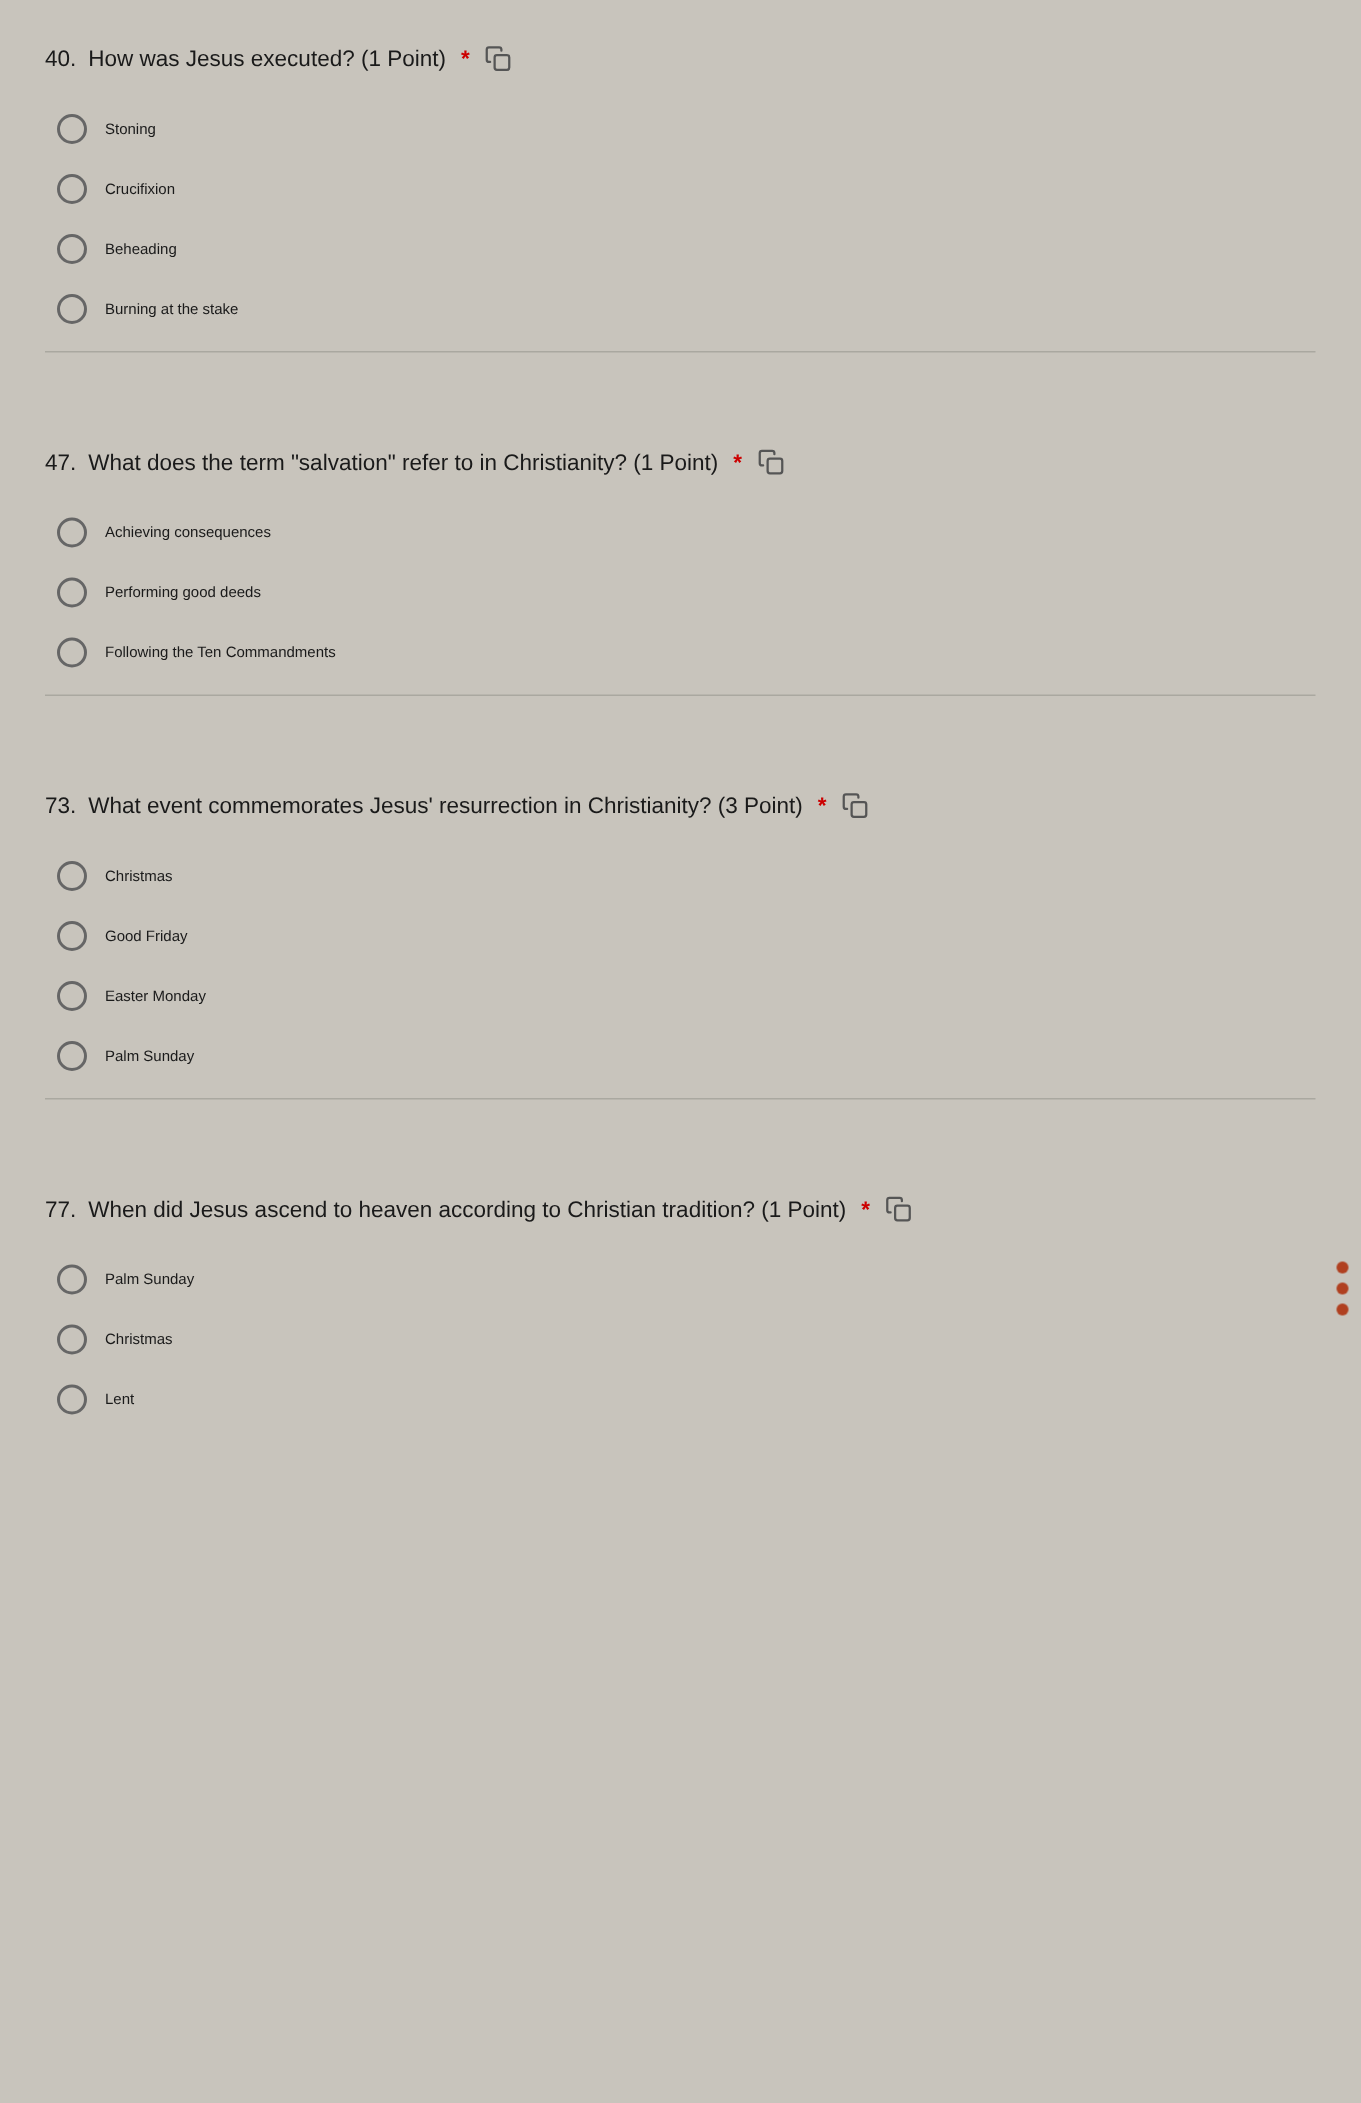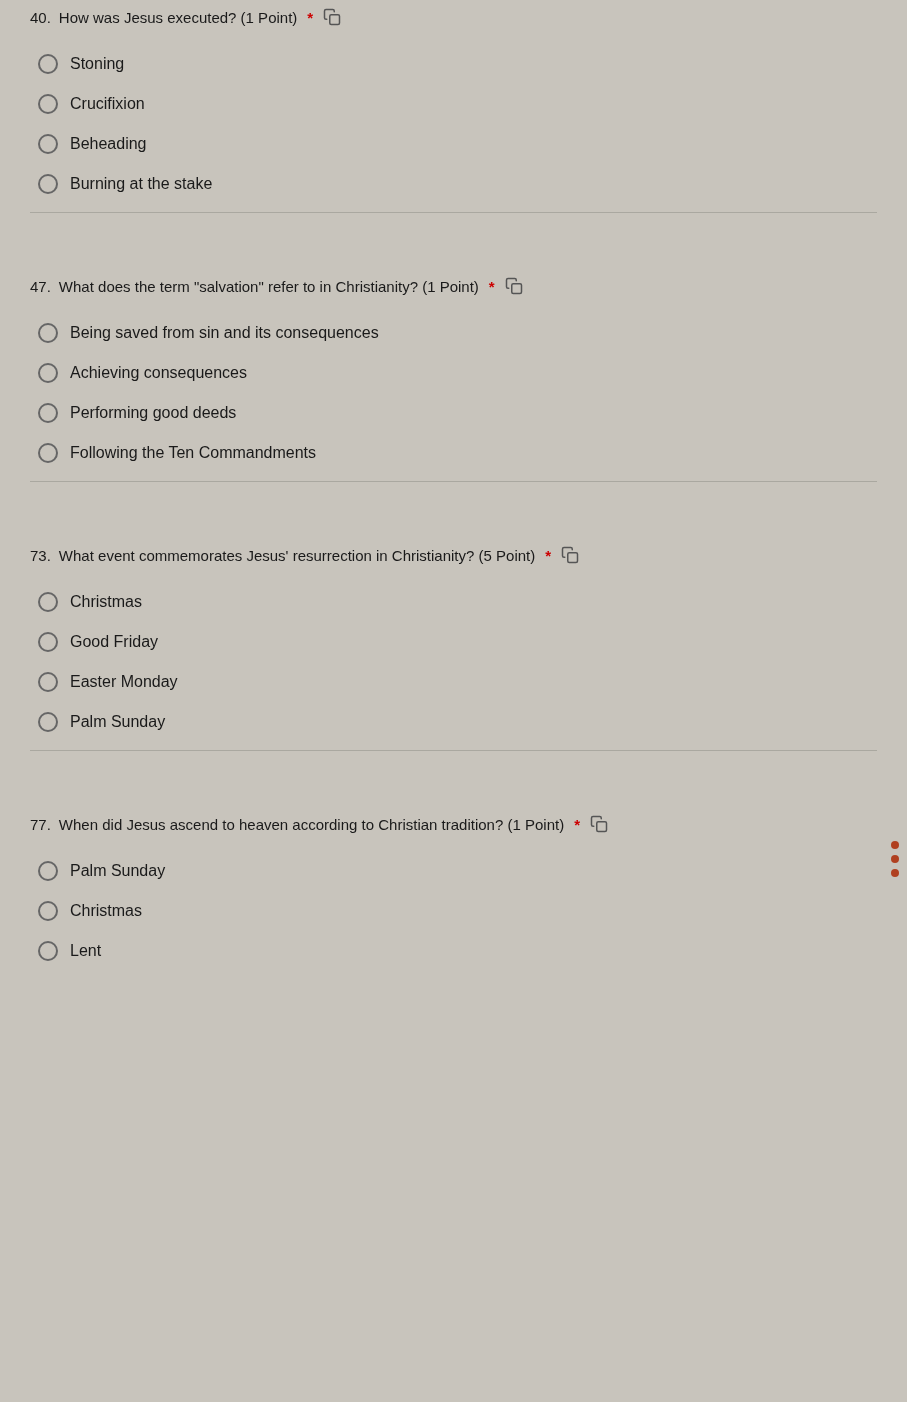--- a/index.html
+++ b/index.html
@@ -13,21 +13,21 @@
       font-family: Arial, sans-serif;
       font-size: 15px;
       color: #1a1a1a;
       width: 907px;
       min-height: 1402px;
       padding: 0;
     }
 
     .page-container {
       background-color: #c8c4bc;
-      padding: 6px 30px 40px 30px;
+      padding: 28px 30px 40px 30px;
       min-height: 1402px;
     }
 
     .question-block {
       margin-bottom: 32px;
       padding-bottom: 10px;
     }
 
     .question-header {
       display: flex;
@@ -91,21 +91,21 @@
       width: 20px;
       height: 20px;
       border-radius: 50%;
       border: 2px solid #666;
       background: transparent;
       flex-shrink: 0;
       display: inline-block;
     }
 
     .option-label {
-      font-size: 16px;
+      font-size: 10px;
       color: #1a1a1a;
       cursor: pointer;
     }
 
     .divider {
       border: none;
       border-top: 1px solid #aaa8a0;
       margin: 8px 0 20px 0;
     }
 
@@ -170,41 +170,37 @@
         <span class="copy-icon">
           <svg viewBox="0 0 24 24" fill="none" stroke="#555" stroke-width="2" stroke-linecap="round" stroke-linejoin="round">
       <rect x="9" y="9" width="13" height="13" rx="2" ry="2"></rect>
       <path d="M5 15H4a2 2 0 0 1-2-2V4a2 2 0 0 1 2-2h9a2 2 0 0 1 2 2v1"></path>
     </svg>
         </span>
       </div>
       <ul class="options-list">
         <li class="option-item">
           <span class="radio-circle"></span>
-          <span class="option-label">Being saved from sin and its consequences</span>
-        </li>
-        <li class="option-item">
-          <span class="radio-circle"></span>
           <span class="option-label">Achieving consequences</span>
         </li>
         <li class="option-item">
           <span class="radio-circle"></span>
           <span class="option-label">Performing good deeds</span>
         </li>
         <li class="option-item">
           <span class="radio-circle"></span>
           <span class="option-label">Following the Ten Commandments</span>
         </li>
       </ul>
       <hr class="divider">
     </div>
     <div class="question-block">
       <div class="question-header">
         <span class="question-number">73.</span>
-        <span class="question-text"> What event commemorates Jesus' resurrection in Christianity? (5 Point)</span>
+        <span class="question-text"> What event commemorates Jesus' resurrection in Christianity? (3 Point)</span>
         <span class="required-star"> *</span>
         <span class="copy-icon">
           <svg viewBox="0 0 24 24" fill="none" stroke="#555" stroke-width="2" stroke-linecap="round" stroke-linejoin="round">
       <rect x="9" y="9" width="13" height="13" rx="2" ry="2"></rect>
       <path d="M5 15H4a2 2 0 0 1-2-2V4a2 2 0 0 1 2-2h9a2 2 0 0 1 2 2v1"></path>
     </svg>
         </span>
       </div>
       <ul class="options-list">
         <li class="option-item">

